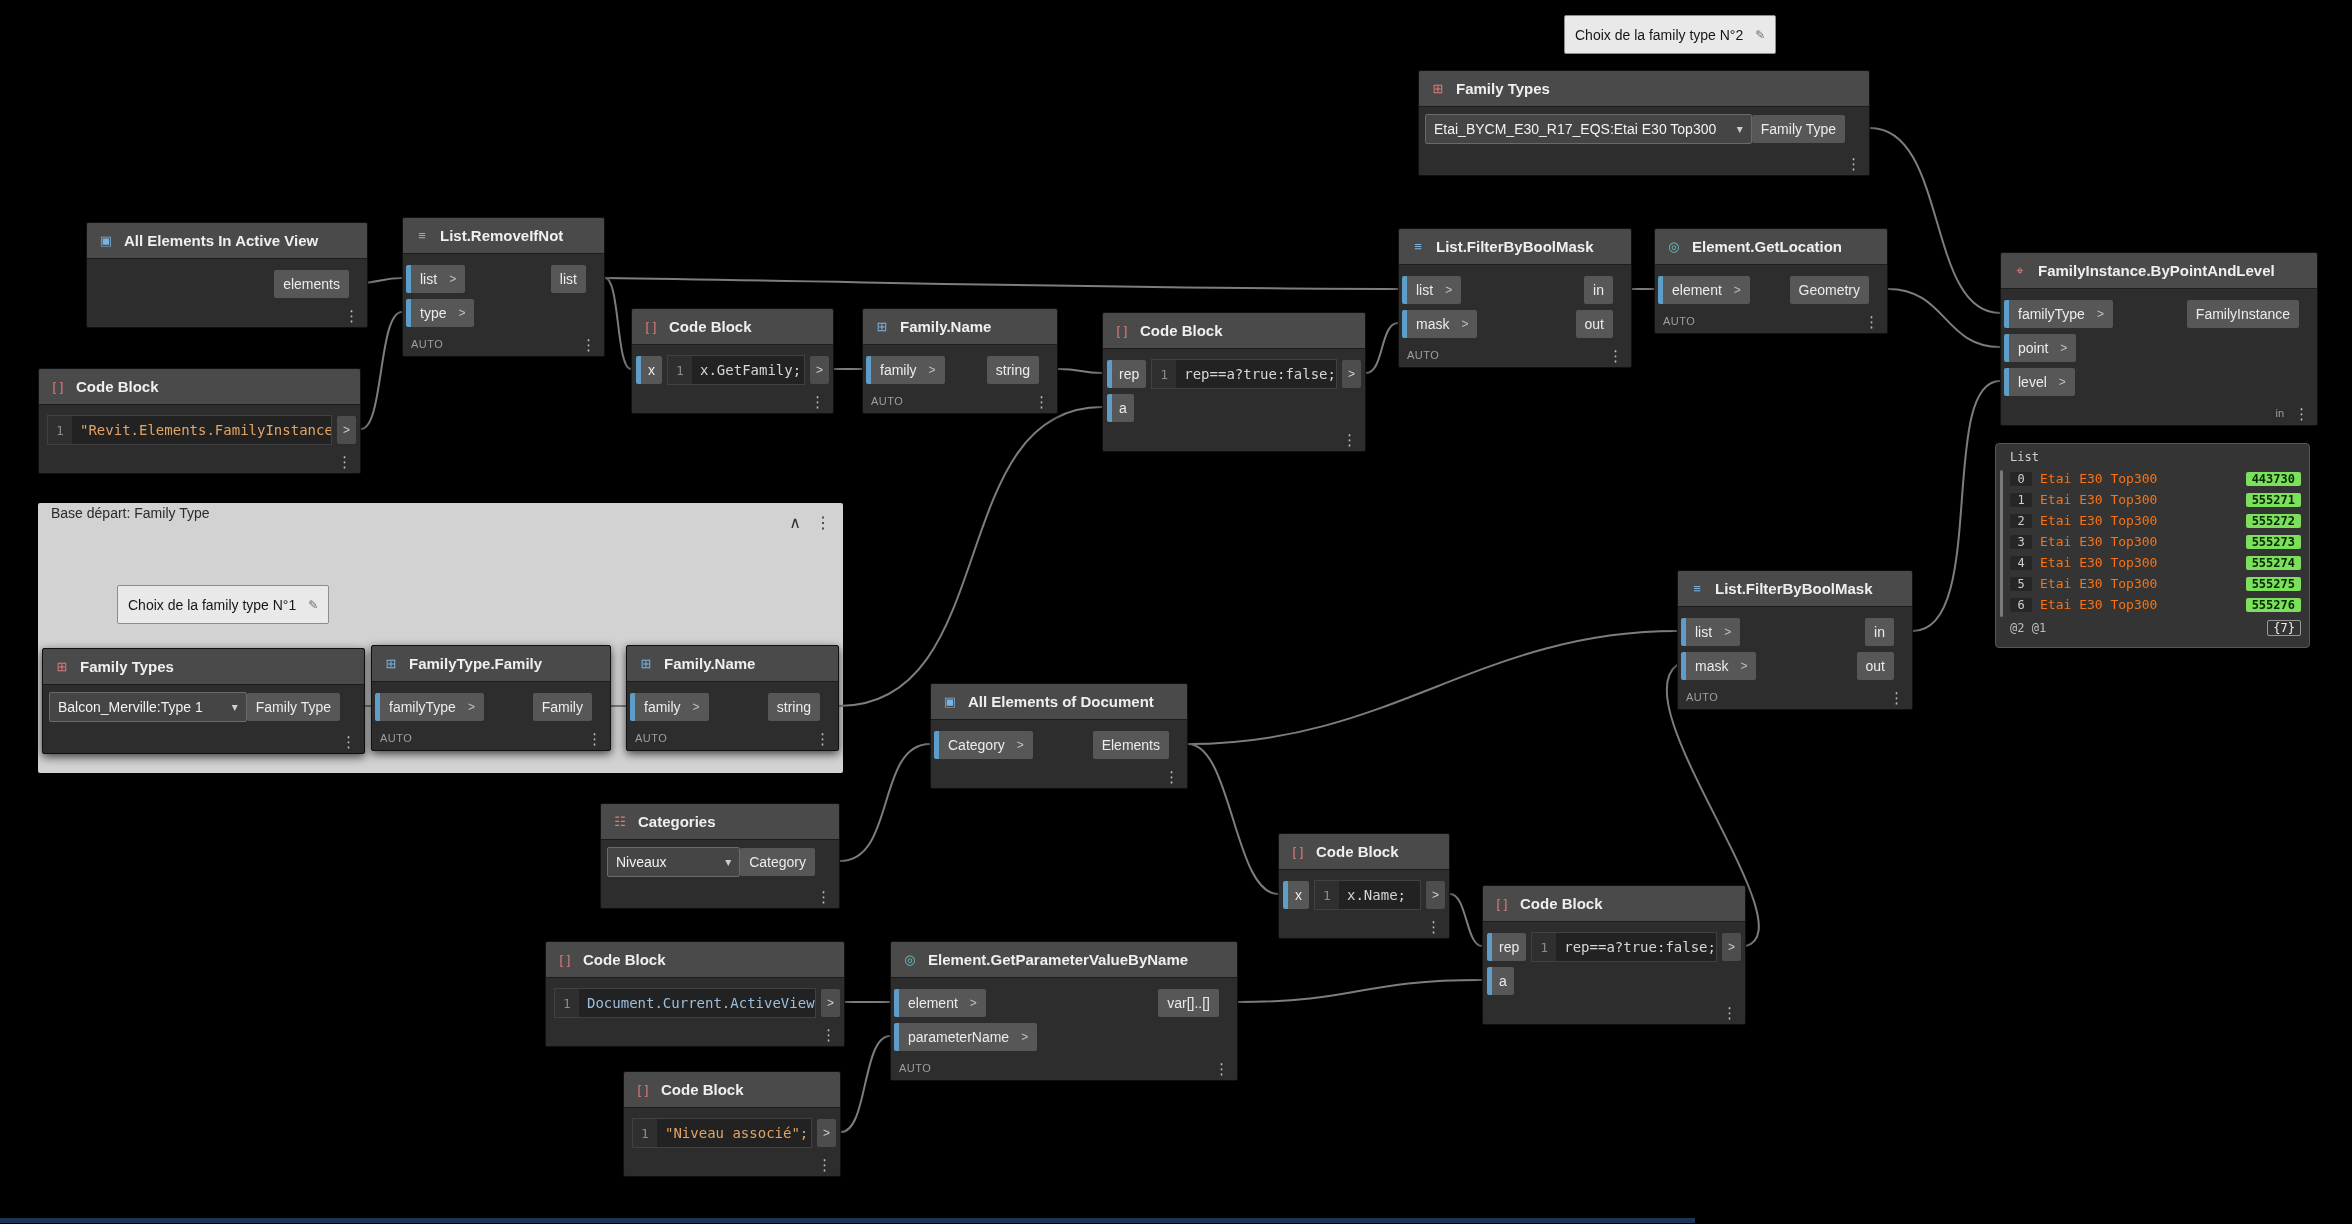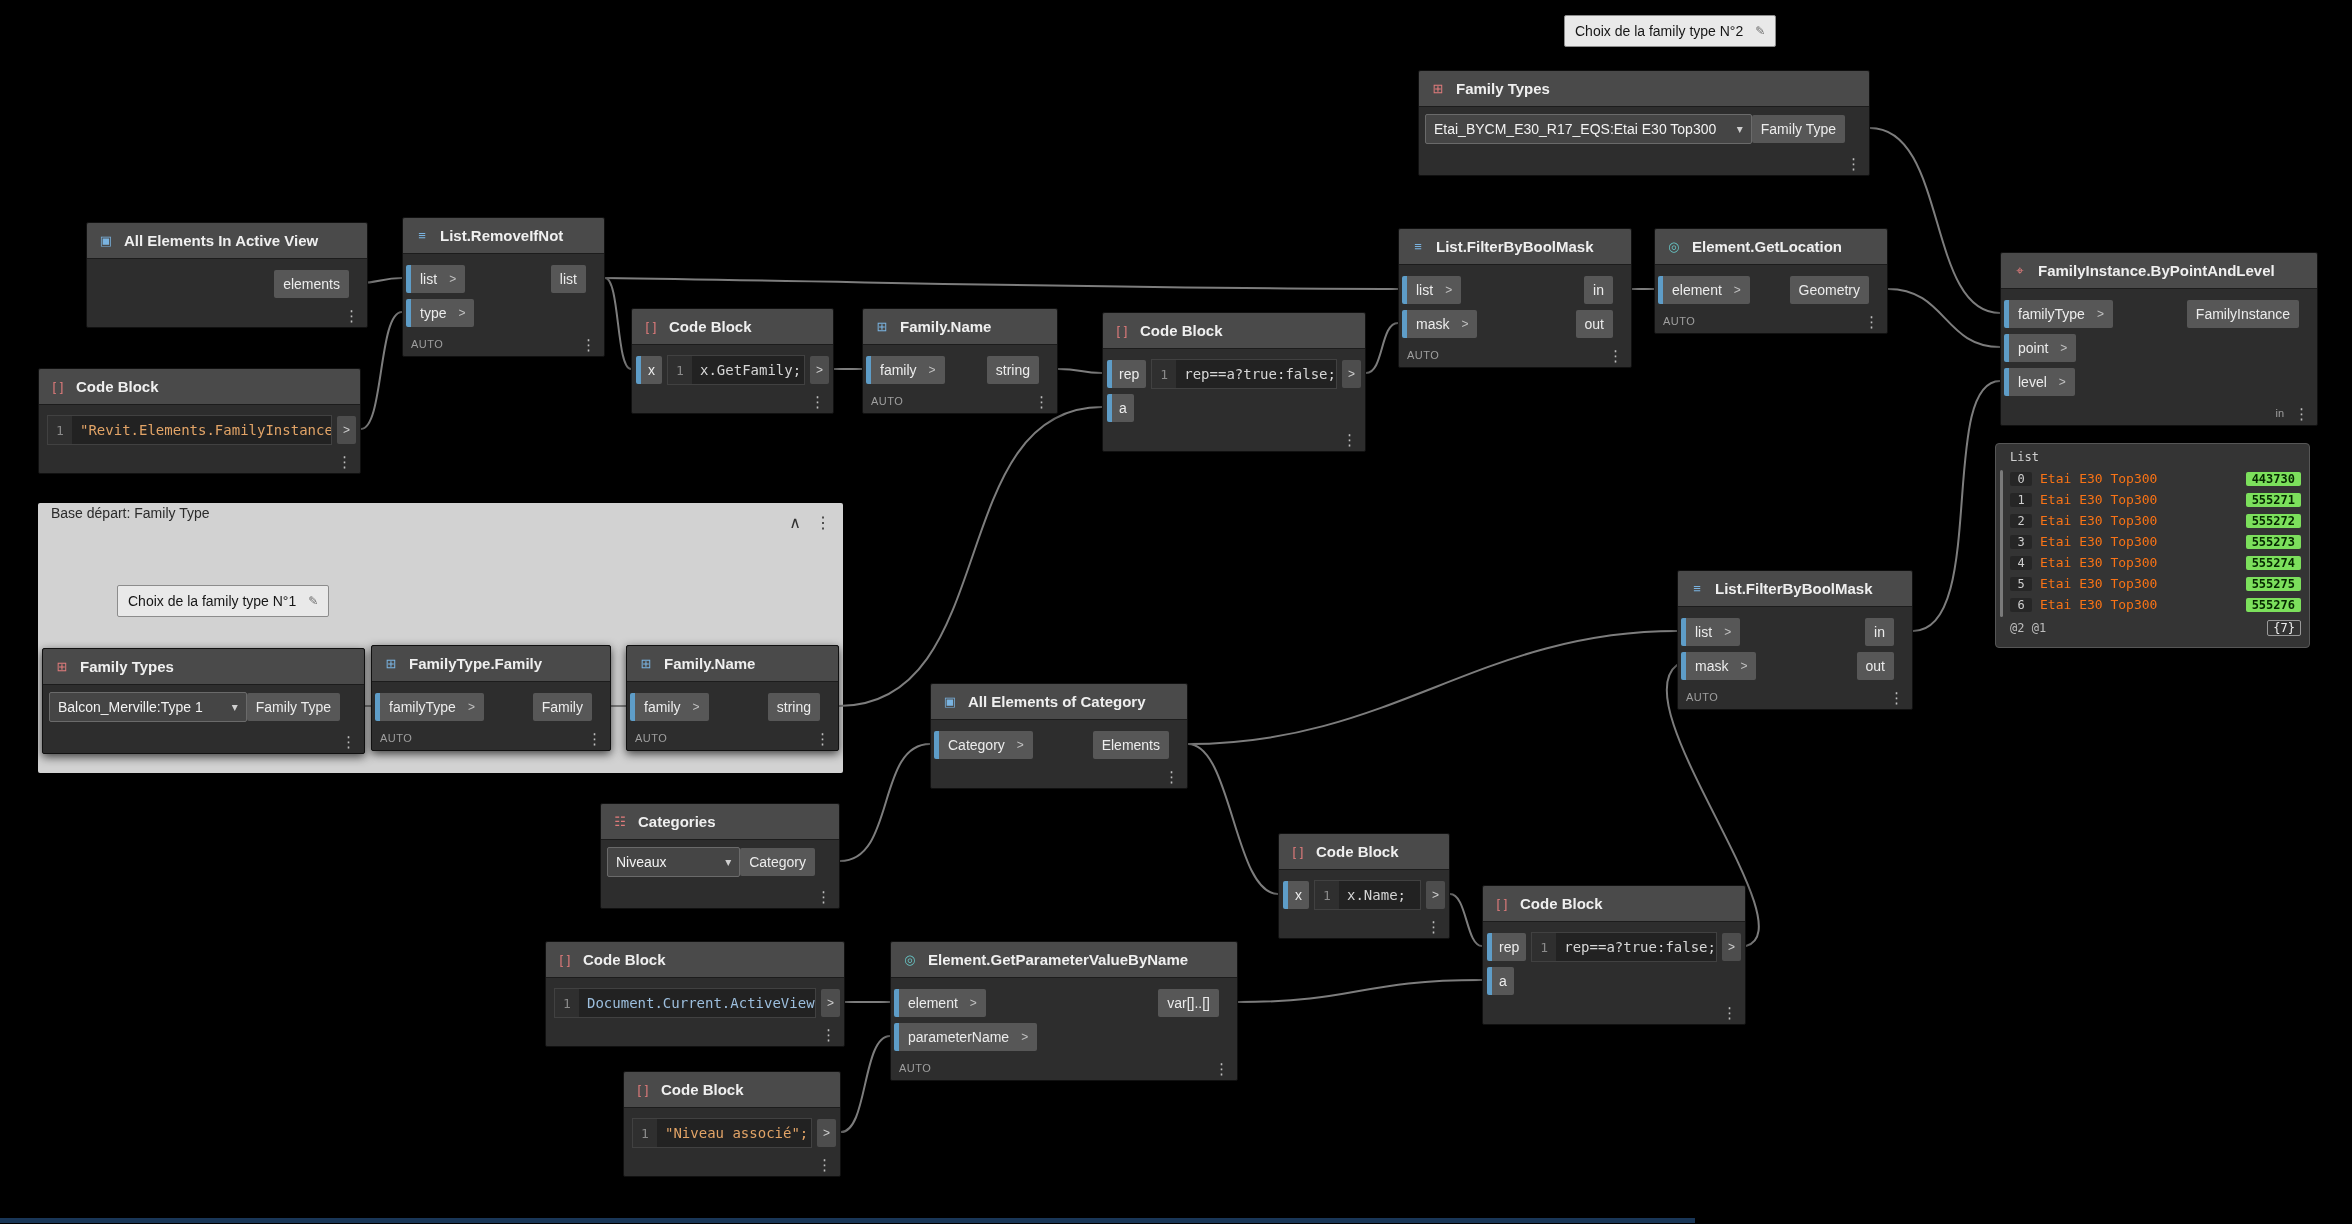--- a/index.html
+++ b/index.html
@@ -45,21 +45,21 @@
     color:#f2f2f2;white-space:nowrap;overflow:hidden;cursor:pointer}
   .dd-arrow{color:#cfcfcf;font-size:12px;margin-left:8px}
   
   .group{position:absolute;background:#d2d2d2;border-radius:2px}
   .group-title{font-size:33px;color:#141414;padding:6px 12px 0;white-space:nowrap}
   .group-sub{font-size:14px;color:#2b2b2b;padding:2px 13px 0;font-weight:normal}
   .group-icons{position:absolute;top:10px;right:12px;display:flex;gap:14px;color:#333;
     font-size:16px}
   
   .note{position:absolute;background:#e9e9e9;border:1px solid #8c8c8c;color:#161616;
-    font-size:14px;height:32px;display:flex;align-items:center;gap:12px;padding:0 10px;
+    font-size:14px;height:39px;display:flex;align-items:center;gap:12px;padding:0 10px;
     border-radius:2px;white-space:nowrap}
   .pencil{color:#6b6b6b;font-size:12px}
   
   .preview{position:absolute;background:#343434;border:1px solid #565656;border-radius:4px;
     color:#ddd;font-family:"DejaVu Sans Mono",monospace;font-size:13px;padding:4px 6px 4px 12px}
   .pv-head{font-size:12px;color:#cfcfcf;padding:2px 0 4px 2px}
   .pv-scroll{position:absolute;left:4px;top:26px;bottom:30px;width:3px;background:#7a7a7a;
     border-radius:2px}
   .pv-row{display:grid;grid-template-columns:22px 1fr auto;gap:8px;align-items:center;
     height:21px;padding:0 2px}
@@ -498,21 +498,21 @@
   </div>
   <div class="ft">
       <span class="sp"></span>
     <span class="kebab">⋮</span>
   </div>
 </div>
 
 <div class="node" style="left:930px;top:683px;width:258px">
   <div class="hd">
     <span class="nicon ic-blue">▣</span>
-    <span>All Elements of Category</span>
+    <span>All Elements of Document</span>
   </div>
   <div class="bd">
     <div class="row">
       <div class="port in">
         <span>Category</span>
         <span class="chev">&gt;</span>
       </div>
       <div class="port out">
         <span>Elements</span>
       </div>

